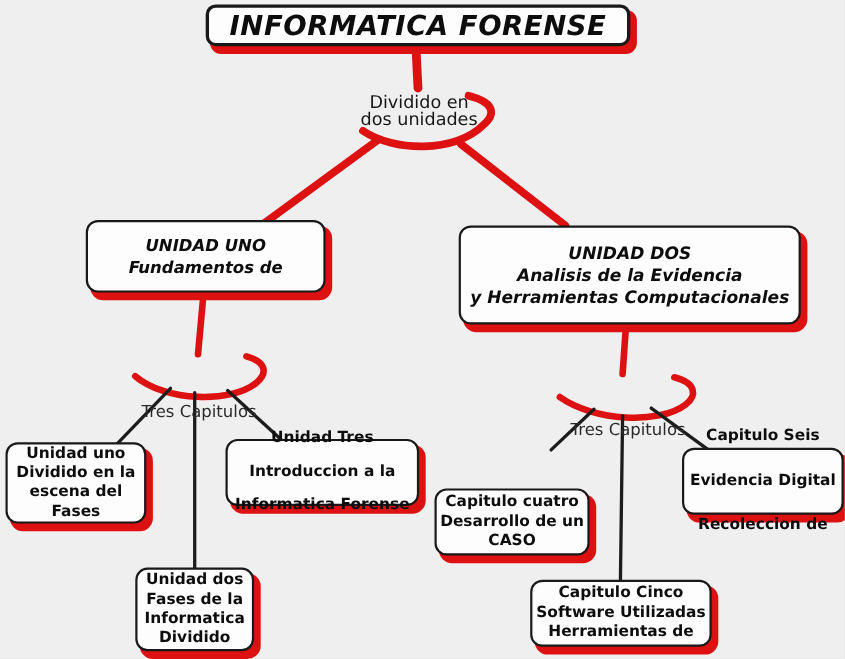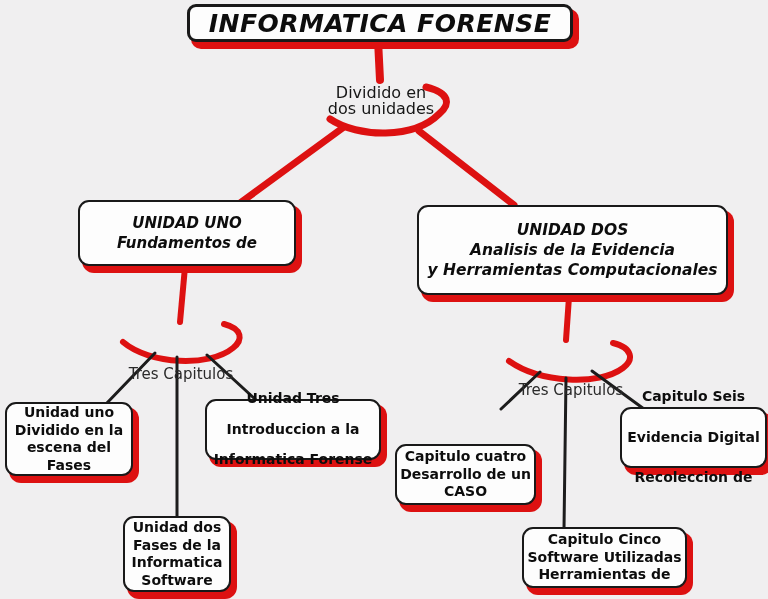--- a/index.html
+++ b/index.html
@@ -114,34 +114,34 @@
   <div class="node node--chapter" style="left:205px;top:399px;width:176px;height:61px;gap:13px;">
     <div>Unidad Tres</div>
     <div>Introduccion a la</div>
     <div>Informatica Forense</div>
   </div>
 
   <div class="node node--chapter" style="left:123px;top:516px;width:108px;height:76px;">
     <div>Unidad dos</div>
     <div>Fases de la</div>
     <div>Informatica</div>
-    <div>Software</div>
+    <div>Dividido</div>
   </div>
 
   <div class="node node--chapter" style="left:395px;top:407px;width:141px;height:61px;margin-top:37px;">
     <div>Capitulo cuatro</div>
     <div>Desarrollo de un</div>
     <div>CASO</div>
   </div>
 
   <div class="node node--chapter" style="left:620px;top:407px;width:147px;height:61px;gap:23px;">
     <div>Capitulo Seis</div>
     <div>Evidencia Digital</div>
     <div>Recoleccion de</div>
   </div>
 
-  <div class="node node--chapter" style="left:482px;top:527px;width:165px;height:61px;margin-left:40px;">
+  <div class="node node--chapter" style="left:482px;top:527px;width:165px;height:61px;">
     <div>Capitulo Cinco</div>
     <div>Software Utilizadas</div>
     <div>Herramientas de</div>
   </div>
 
 </div>
 
 </body></html>

